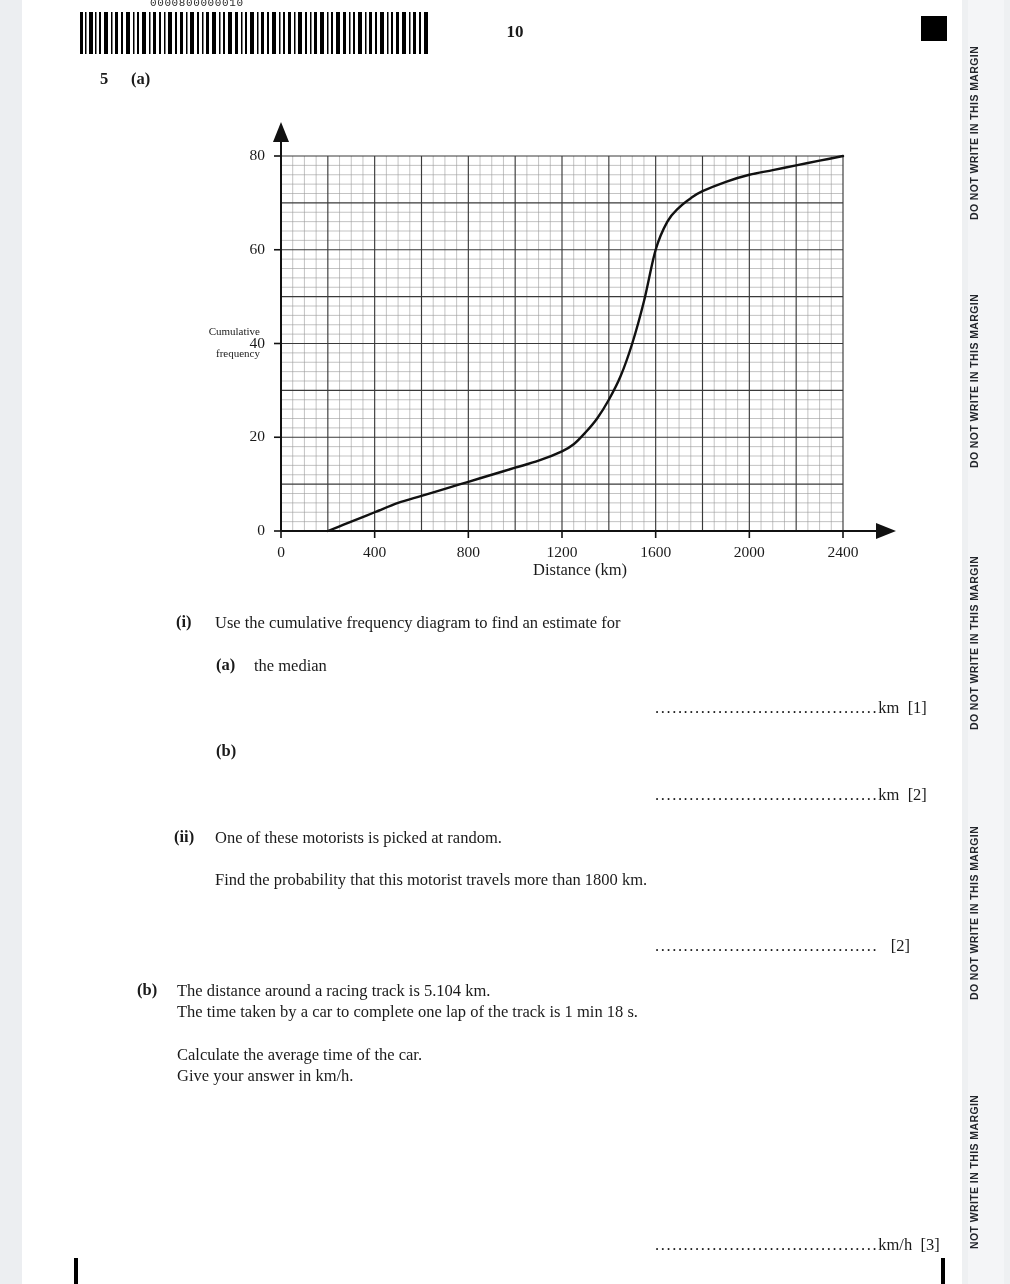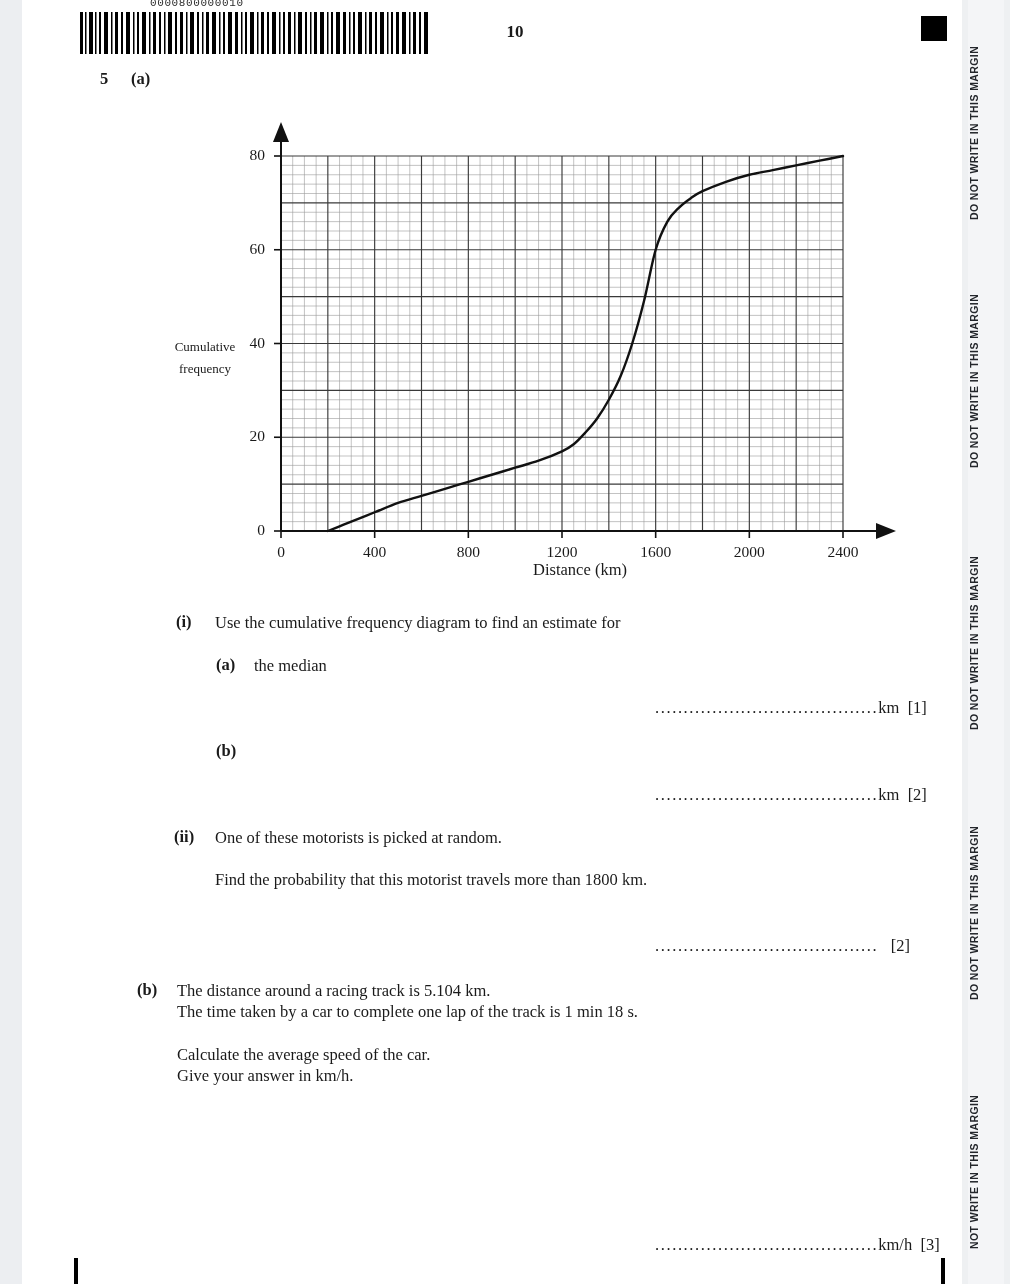--- a/index.html
+++ b/index.html
@@ -47,22 +47,22 @@
   .just{text-align:justify;text-justify:inter-word;}
   .dots{
     position:absolute;font-size:16.5px;letter-spacing:0px;white-space:nowrap;
   }
   .dotline{letter-spacing:1.6px;}
   .marks{font-weight:normal;}
 
   
   #graph{position:absolute;left:140px;top:120px;width:760px;height:470px;}
   #axis-label-y{
-    position:absolute;left:10px;top:216px;width:110px;
-    font-size:13px;line-height:22px;text-align:center;
+    position:absolute;left:10px;top:200px;width:110px;
+    font-size:11px;line-height:22px;text-align:right;
   }
   #axis-label-x{
     position:absolute;left:290px;top:440px;width:300px;
     font-size:16.5px;text-align:center;
   }
   .ytick{position:absolute;font-size:15.5px;text-align:right;width:40px;}
   .xtick{position:absolute;font-size:15.5px;text-align:center;width:60px;}
 </style>
 </head>
 <body>
@@ -309,21 +309,21 @@
   <div class="lbl" style="left:174px;top:827px;">(ii)</div>
   <div class="body-text" style="left:215px;top:827px;width:700px;">One of these motorists is picked at random.</div>
   <div class="body-text" style="left:215px;top:869px;width:700px;">Find the probability that this motorist travels more than 1800 km.</div>
   <div class="dots" style="left:655px;top:936px;">
     <span class="dotline">.......................................</span>&nbsp;&nbsp;&nbsp;<span class="marks">[2]</span>
   </div>
 
   <div class="lbl" style="left:137px;top:980px;">(b)</div>
   <div class="body-text" style="left:177px;top:980px;width:720px;">The distance around a racing track is 5.104 km.</div>
   <div class="body-text" style="left:177px;top:1001px;width:720px;">The time taken by a car to complete one lap of the track is 1 min 18 s.</div>
-  <div class="body-text" style="left:177px;top:1044px;width:720px;">Calculate the average speed of the car.</div>
+  <div class="body-text" style="left:177px;top:1044px;width:720px;">Calculate the average time of the car.</div>
   <div class="body-text" style="left:177px;top:1065px;width:720px;">Give your answer in km/h.</div>
   <div class="dots" style="left:655px;top:1194px;margin-top:41px;">
     <span class="dotline">.......................................</span><span>km/h</span>&nbsp;&nbsp;<span class="marks">[3]</span>
   </div>
 
   <div class="bottom-tick" style="left:74px;top:1258px;"></div>
   <div class="bottom-tick" style="left:941px;top:1258px;"></div>
 
   <div id="margin-strip"></div>
   <div id="margin-inner"></div>

